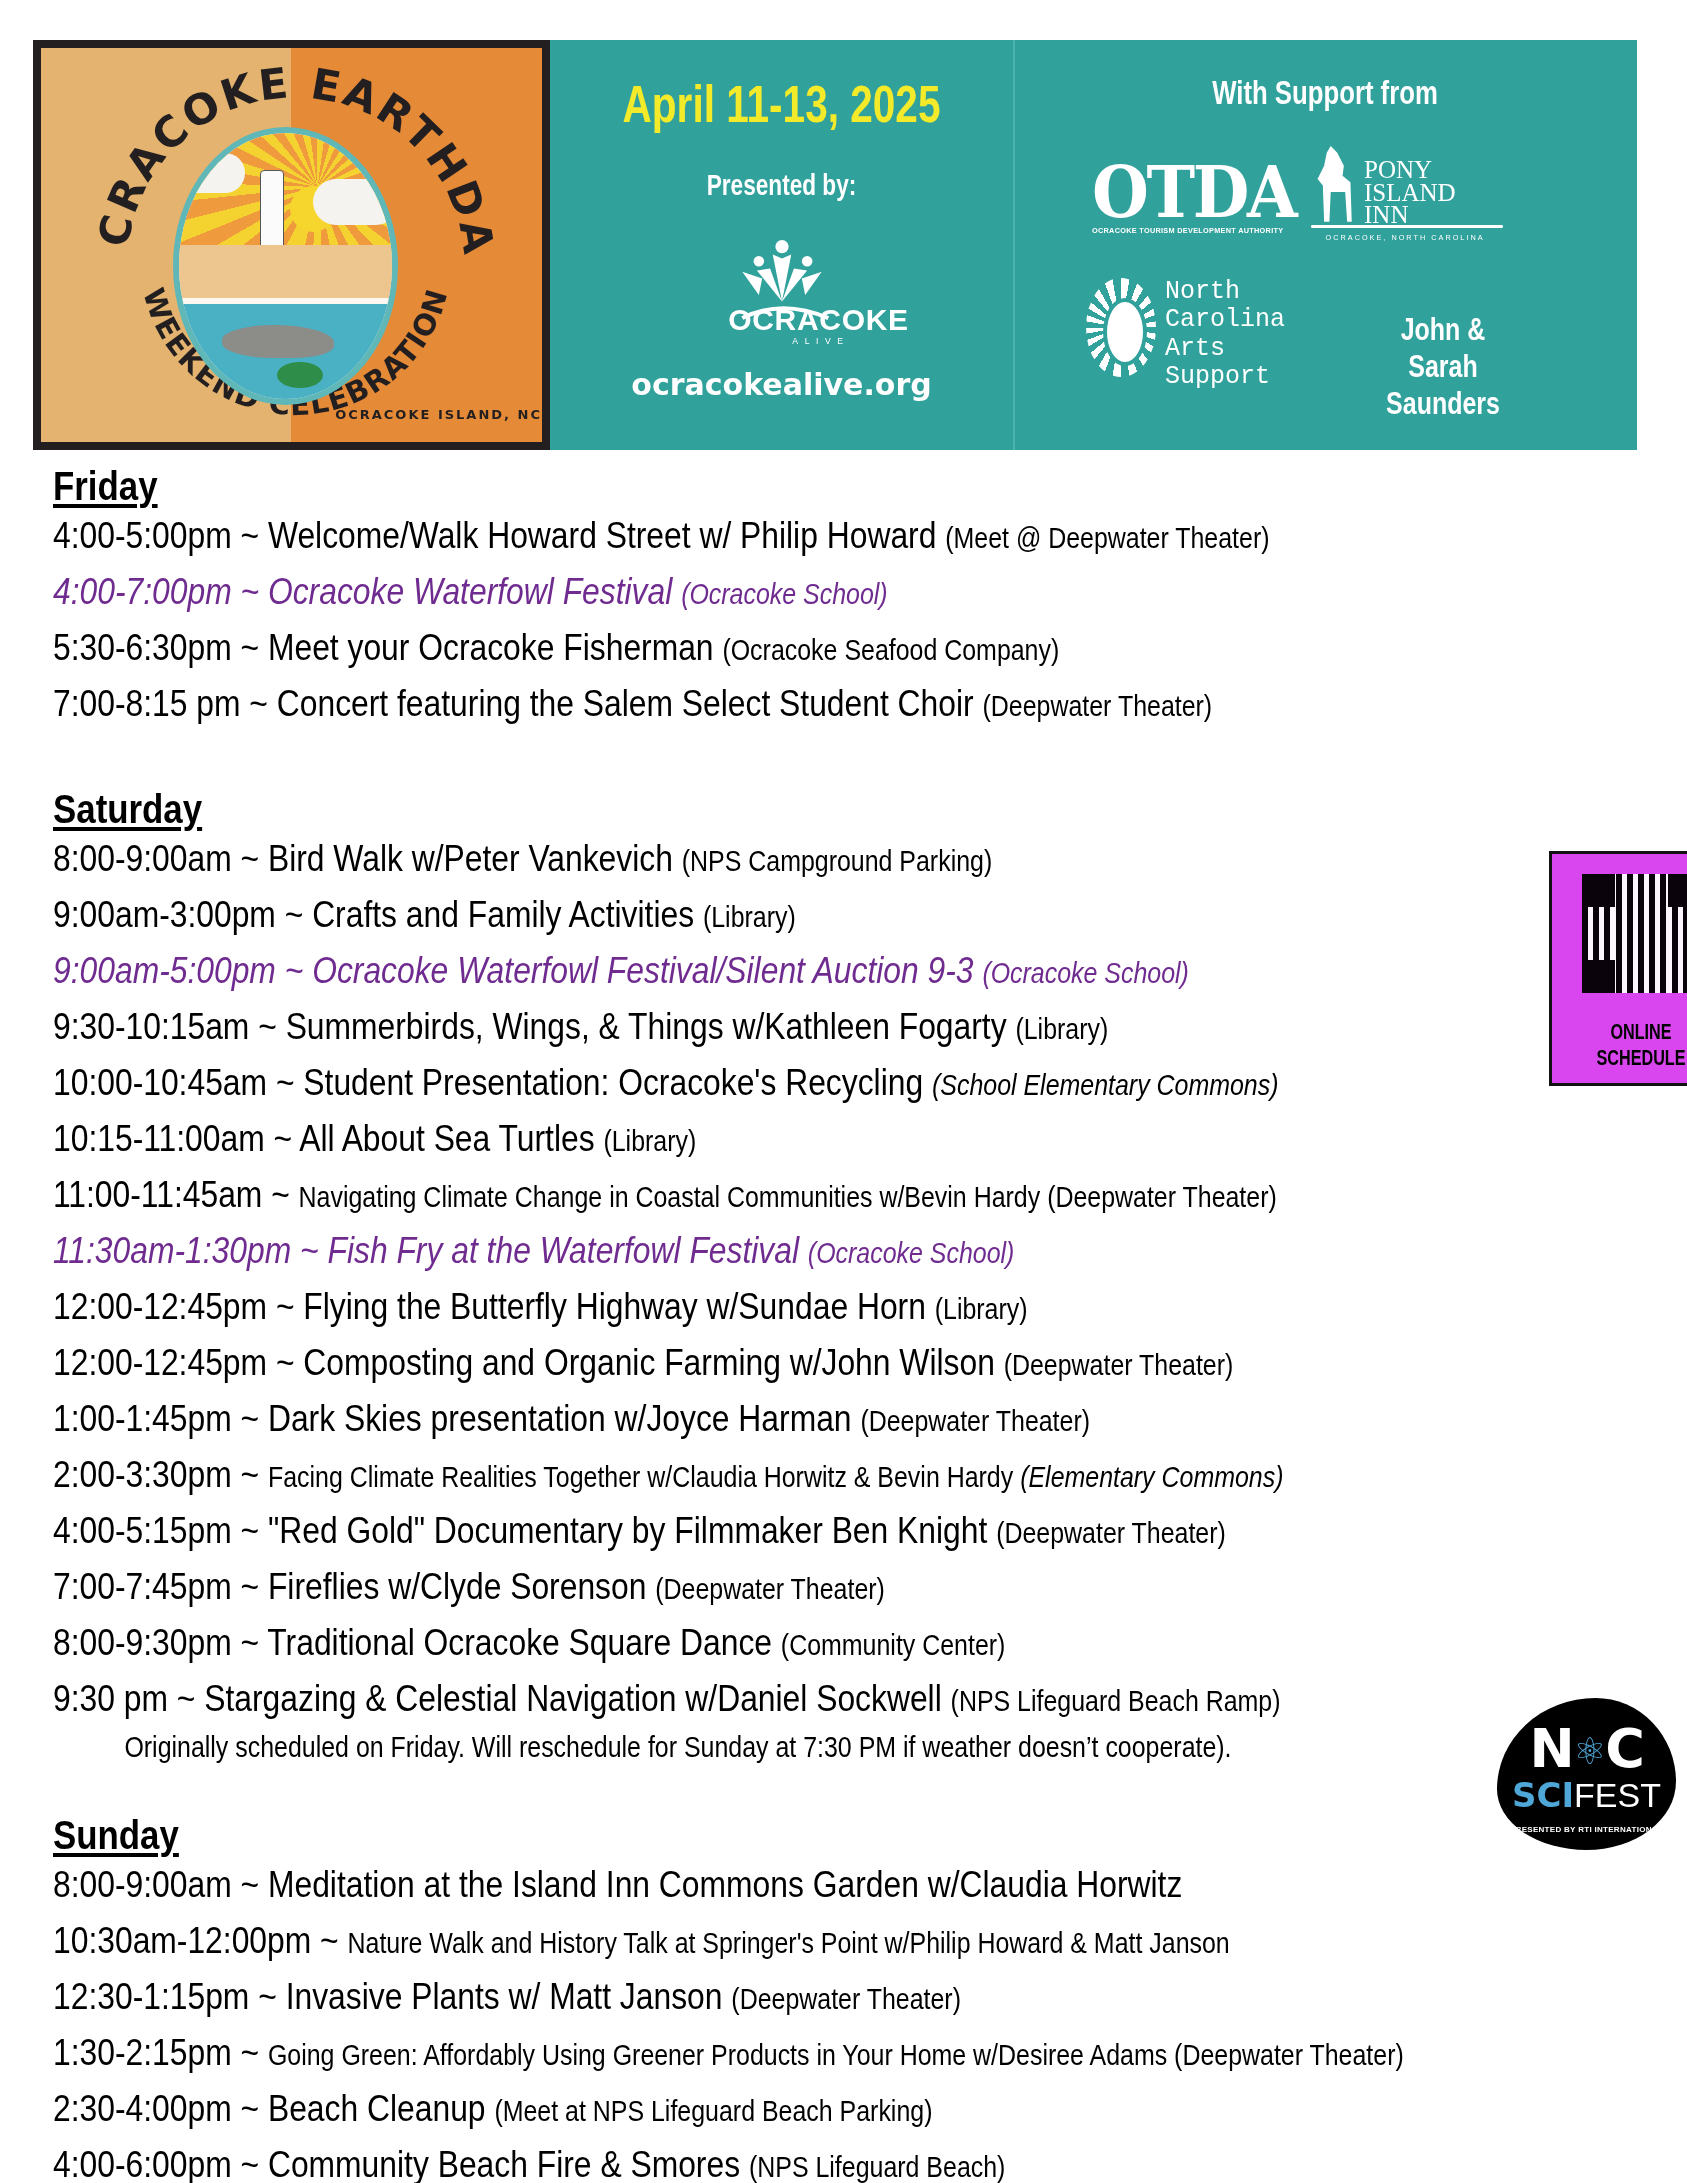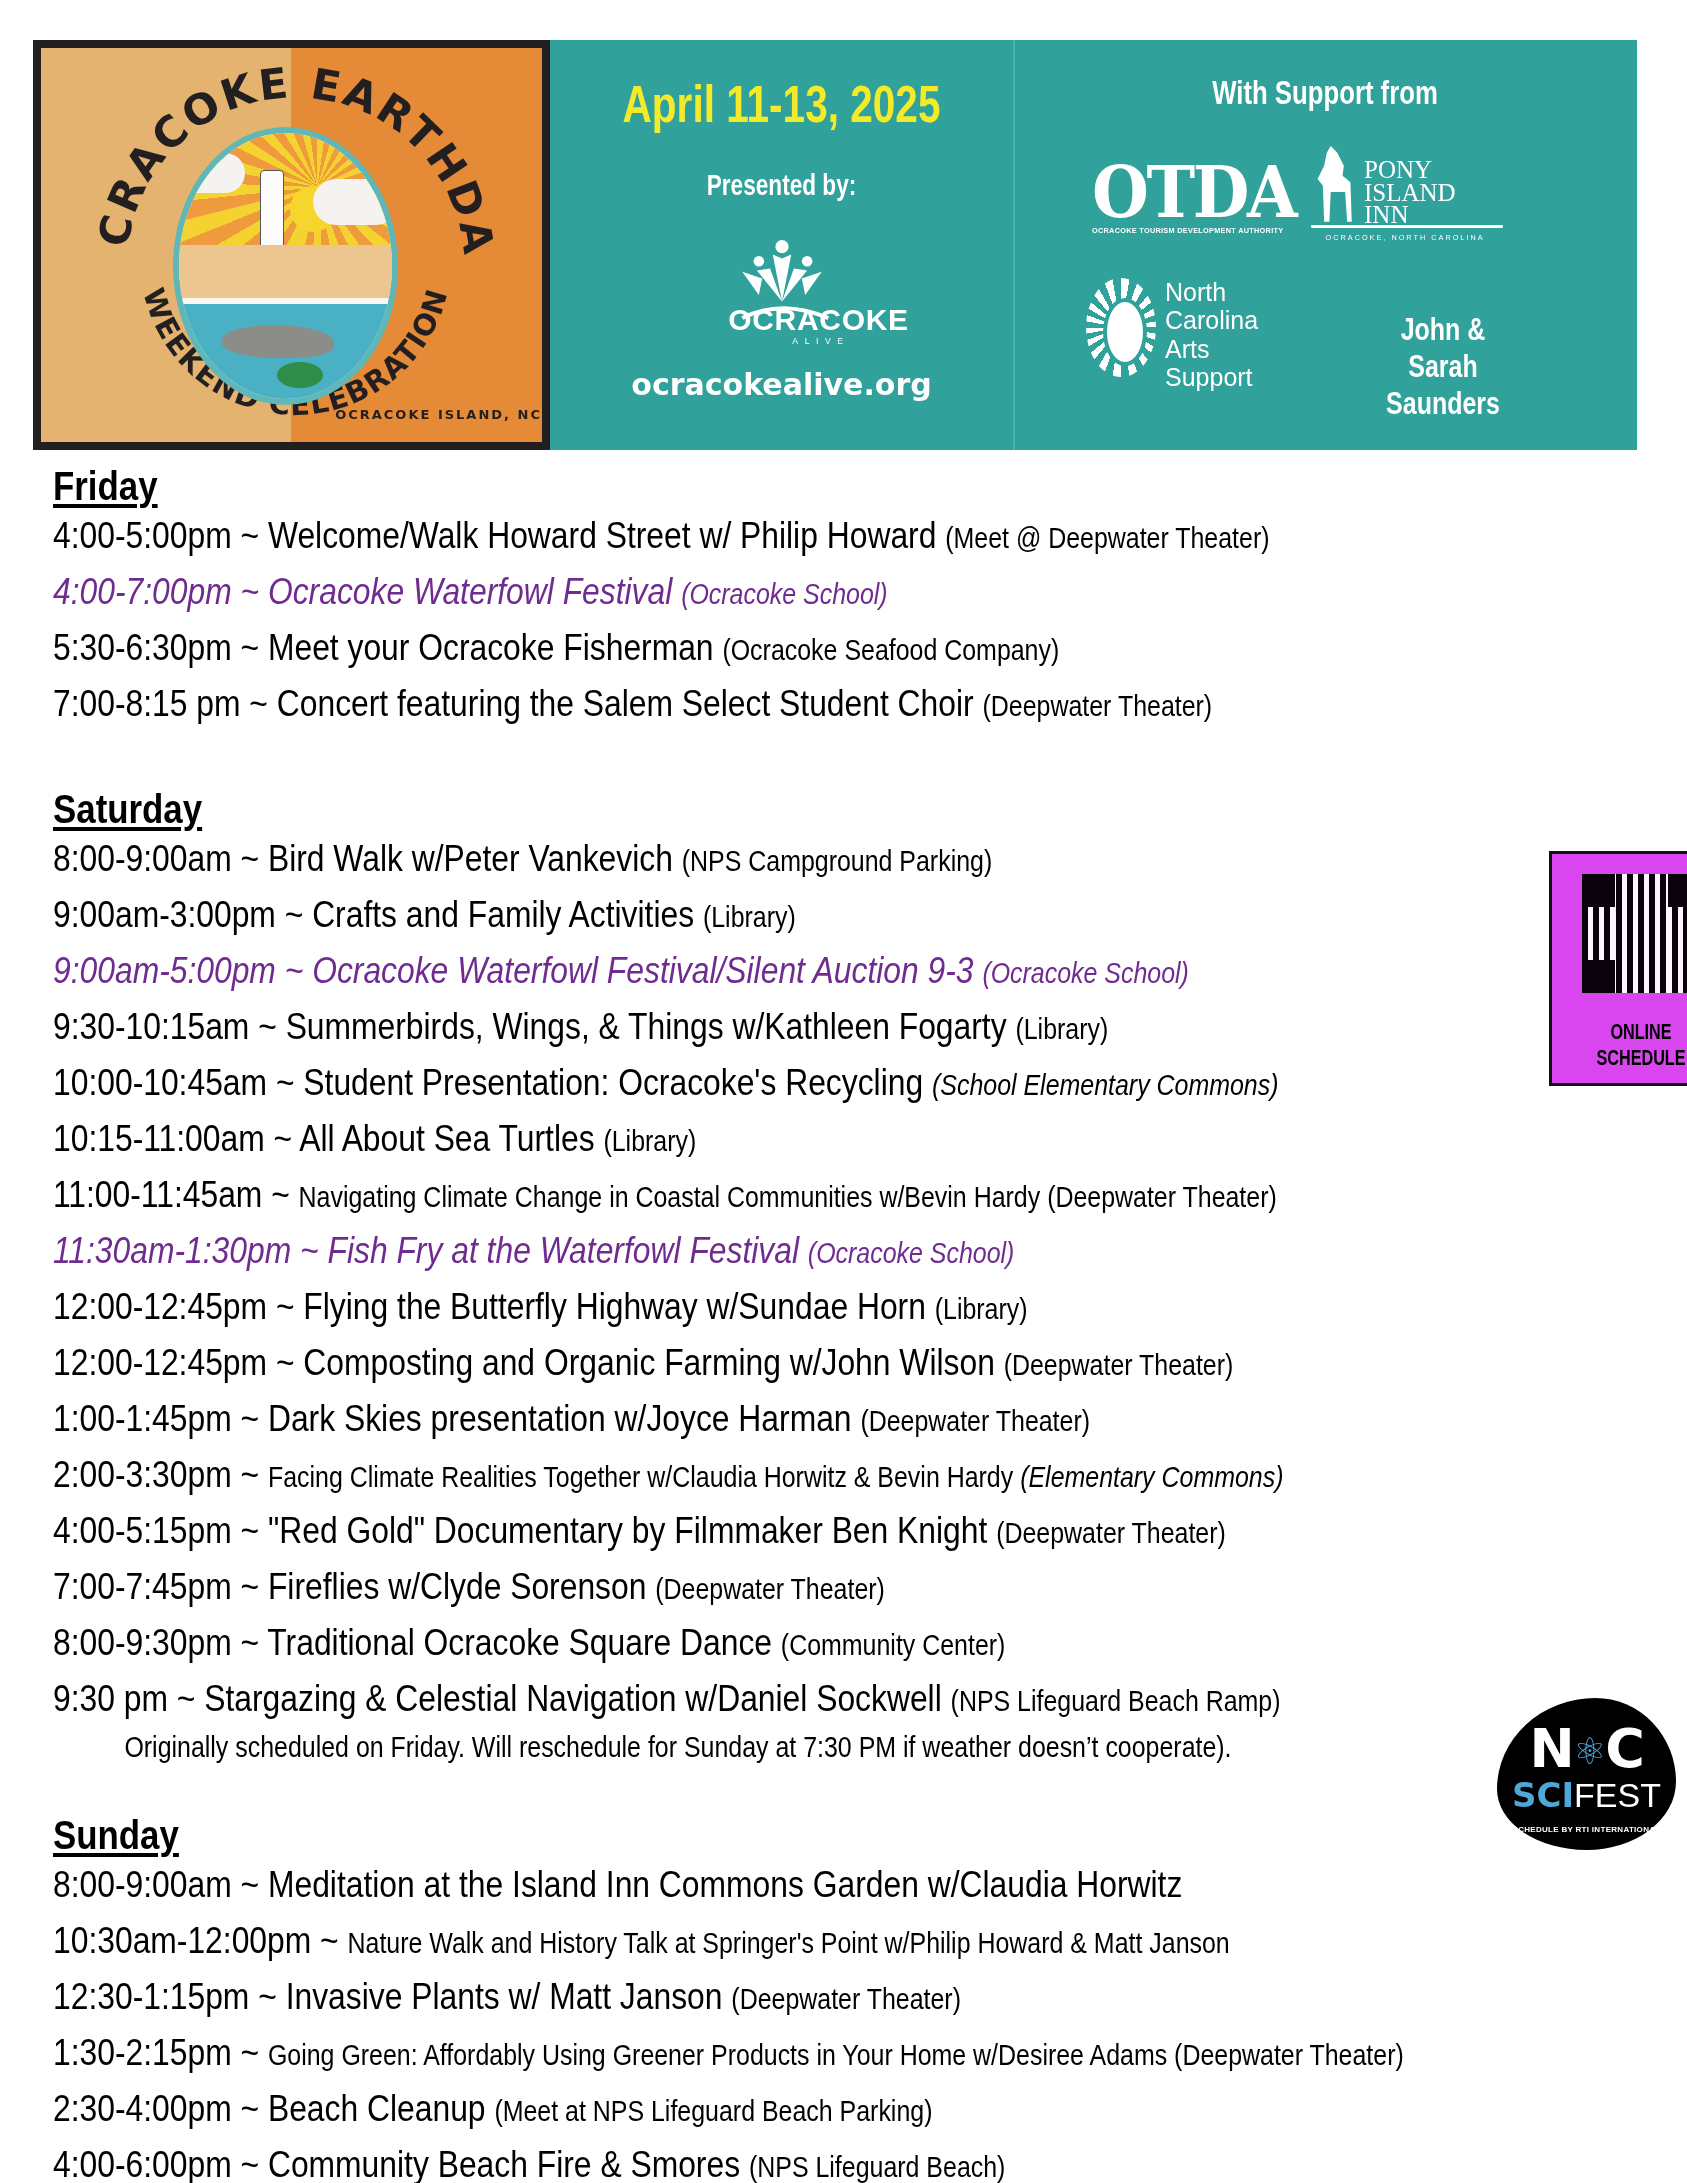--- a/index.html
+++ b/index.html
@@ -41,21 +41,21 @@
   .support { flex:1; position:relative; color:#fff; }
   .support-title { position:absolute; top:34px; left:0; width:100%; text-align:center; font-weight:bold; font-size:33px; transform:scaleX(0.78); }
   .otda { position:absolute; top:119px; left:79px; width:146px; }
   .otda-word { font-family:"DejaVu Serif",serif; font-weight:900; font-size:71px; letter-spacing:-2.6px; line-height:66px; transform:scaleX(0.92); transform-origin:left; }
   .otda-sub { font-size:7.3px; font-weight:bold; letter-spacing:0.3px; white-space:nowrap; margin-top:1.3px; }
   .pony { position:absolute; top:106px; left:298px; width:198px; height:99px; }
   .pony-horse { position:absolute; left:0; top:0; width:46px; height:79px; }
   .pony-text { position:absolute; left:53px; top:13.2px; font-family:"Liberation Serif",serif; font-size:25px; line-height:22.5px; }
   .pony-base { position:absolute; left:0; top:79px; width:192px; height:2.6px; background:#fff; border-radius:1.3px; }
   .pony-sub { position:absolute; left:14.6px; top:87px; font-size:7.3px; letter-spacing:2px; white-space:nowrap; }
-  .ncac { position:absolute; top:238px; left:73px; width:251px; height:132px; }
+  .ncac { position:absolute; top:238px; left:73px; width:251px; height:132px;font-family:Liberation Mono, monospace; }
   .ncac-emblem { position:absolute; left:0; top:0; width:70px; height:99px; border-radius:50%;
                  background:repeating-conic-gradient(#fff 0 10deg, #31a19c 10deg 20deg); }
   .ncac-emblem::after { content:""; position:absolute; left:17px; top:20px; width:36px; height:60px; border-radius:50%; background:#fff; border:4px solid #31a19c; }
   .ncac-text { position:absolute; left:79px; top:0; font-size:25px; line-height:28.4px; }
   .saunders { position:absolute; top:271px; left:344px; width:172px; text-align:center; font-weight:bold; font-size:32px; line-height:37px; transform:scaleX(0.78); }
 
   
   .schedule { position:absolute; left:53px; top:463px; width:1614px;
               font-family:"Liberation Sans Narrow","Liberation Sans",sans-serif; }
   .day { font-weight:bold; font-size:41px; text-decoration:underline; text-underline-offset:4px;
@@ -225,15 +225,15 @@
 </div>
 
 <div class="qr">
   <div class="qr-code"></div>
   <div class="qr-label">ONLINE SCHEDULE</div>
 </div>
 
 <div class="scifest">
   <div class="sf-nc"><span>N</span><span class="atom">⚛</span><span>C</span></div>
   <div class="sf-sci"><span class="sci">SCI</span><span class="fest">FEST</span></div>
-  <div class="sf-sub">SCHEDULE BY RTI INTERNATIONAL</div>
+  <div class="sf-sub">PRESENTED BY RTI INTERNATIONAL</div>
 </div>
 
 
 </body></html>

